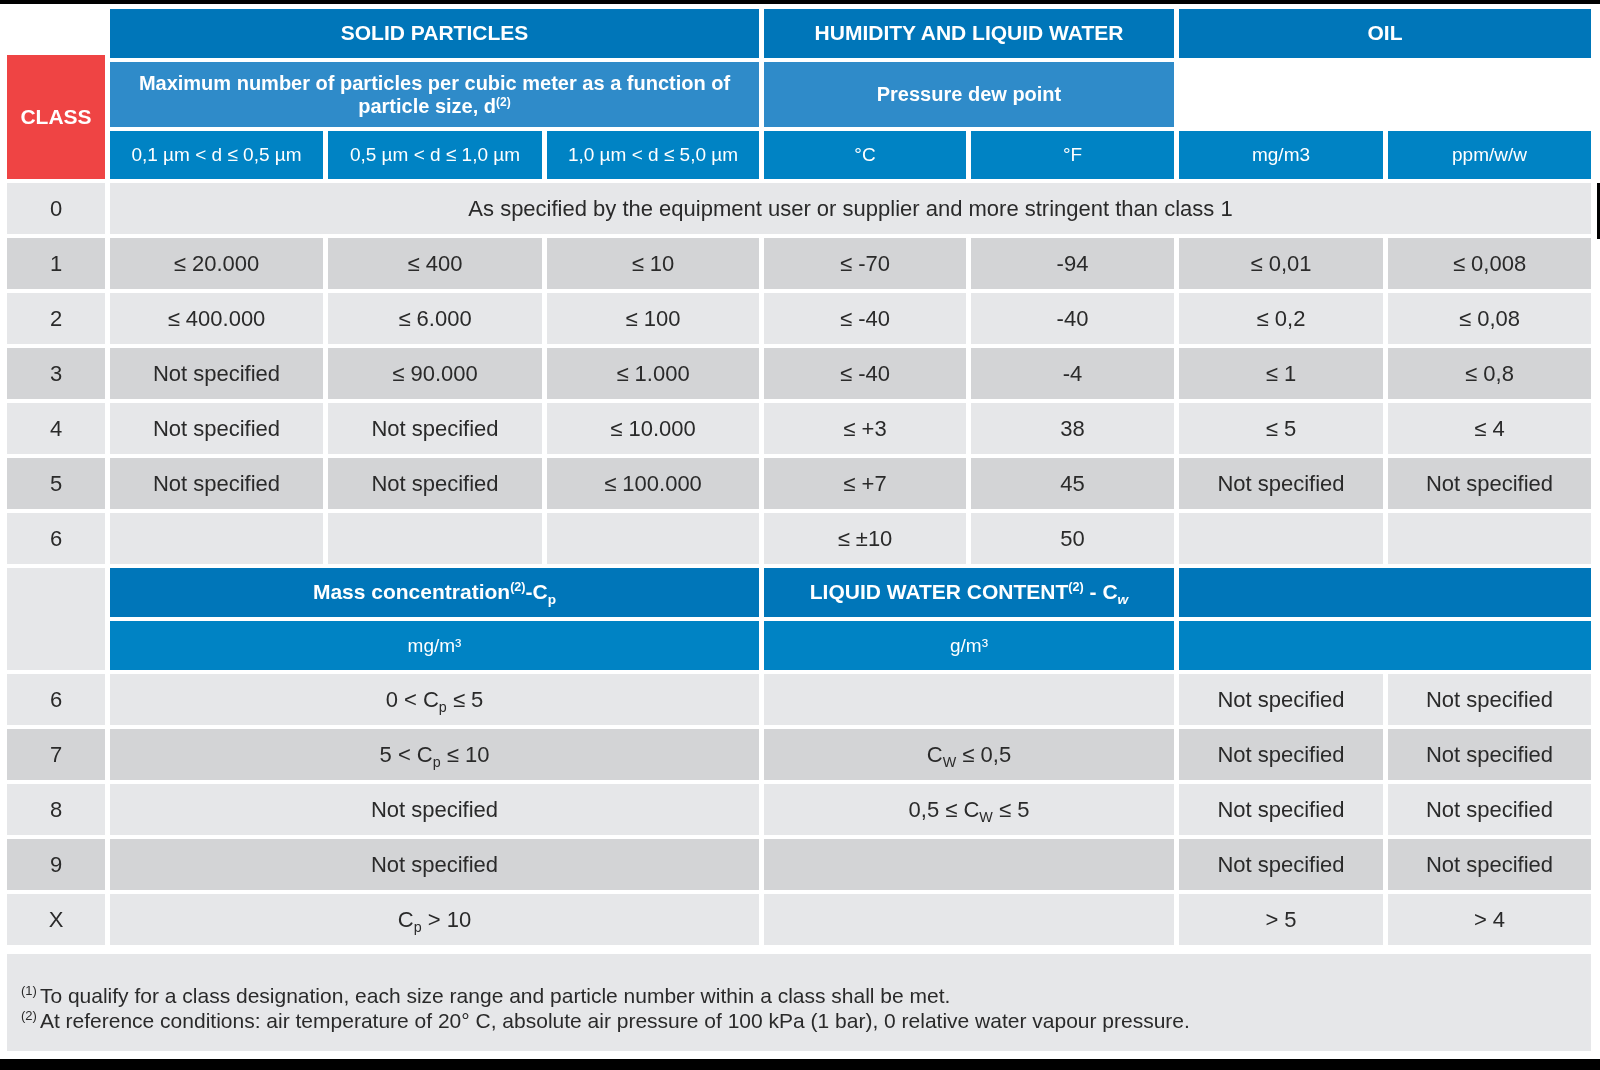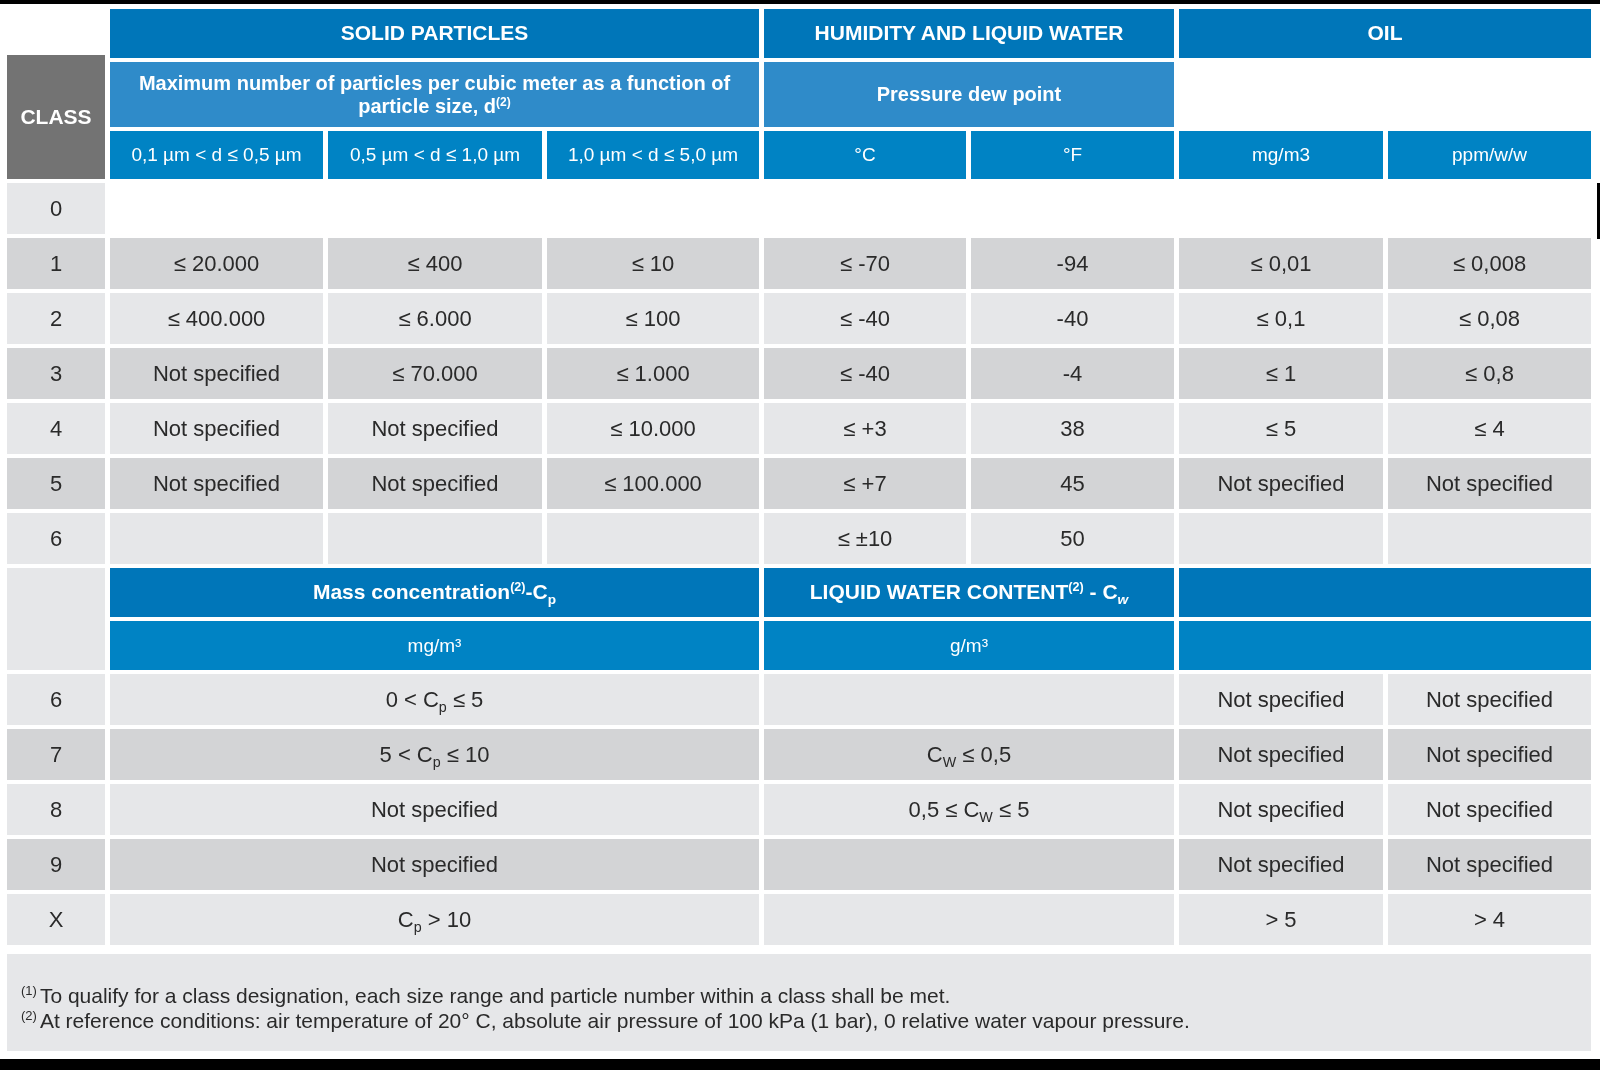--- a/index.html
+++ b/index.html
@@ -21,21 +21,21 @@
   }
   .cell {
     display: flex; align-items: center; justify-content: center; text-align: center;
     box-sizing: border-box; font-size: 22px; color: #2a2a2a; line-height: 1.15;
   }
   .light { background: #e6e7e9; }
   .dark  { background: #d3d4d6; }
   .h-dark { background: #0076b9; color: #fff; font-weight: bold; font-size: 21px; }
   .h-mid  { background: #2f8bc9; color: #fff; font-weight: bold; font-size: 20px; padding: 0 8px; }
   .h-unit { background: #0083c4; color: #fff; font-size: 19px; }
-  .h-class { background: #737373; color: #fff; font-weight: bold; font-size: 21px; margin-top: 46px; }
+  .h-class { background: #ef4444; color: #fff; font-weight: bold; font-size: 21px; margin-top: 46px; }
   sup { font-size: 0.6em; vertical-align: 0.6em; line-height: 0; }
   sub { font-size: 0.65em; vertical-align: -0.35em; line-height: 0; }
   .ital { font-style: italic; }
 
   .footer {
     position: absolute; left: 7px; top: 954px; width: 1584px; height: 97px;
     background: #e6e7e9; box-sizing: border-box; padding: 10px 0 0 14px;
     display: flex; flex-direction: column; justify-content: center;
     font-size: 21px; color: #2a2a2a; line-height: 25px;
   }
@@ -61,42 +61,43 @@
 
   <div class="cell h-unit" style="grid-row:3;grid-column:2">0,1 µm &lt; d ≤ 0,5 µm</div>
   <div class="cell h-unit" style="grid-row:3;grid-column:3">0,5 µm &lt; d ≤ 1,0 µm</div>
   <div class="cell h-unit" style="grid-row:3;grid-column:4">1,0 µm &lt; d ≤ 5,0 µm</div>
   <div class="cell h-unit" style="grid-row:3;grid-column:5">°C</div>
   <div class="cell h-unit" style="grid-row:3;grid-column:6">°F</div>
   <div class="cell h-unit" style="grid-row:3;grid-column:7">mg/m3</div>
   <div class="cell h-unit" style="grid-row:3;grid-column:8">ppm/w/w</div>
 
   <div class="cell light" style="grid-row:4;grid-column:1">0</div>
+  <div class="cell light" style="grid-row:4;grid-column:2/9">As specified by the equipment user or supplier and more stringent than class 1</div>
 
   <div class="cell dark" style="grid-row:5;grid-column:1">1</div>
   <div class="cell dark" style="grid-row:5;grid-column:2">≤ 20.000</div>
   <div class="cell dark" style="grid-row:5;grid-column:3">≤ 400</div>
   <div class="cell dark" style="grid-row:5;grid-column:4">≤ 10</div>
   <div class="cell dark" style="grid-row:5;grid-column:5">≤ -70</div>
   <div class="cell dark" style="grid-row:5;grid-column:6">-94</div>
   <div class="cell dark" style="grid-row:5;grid-column:7">≤ 0,01</div>
   <div class="cell dark" style="grid-row:5;grid-column:8">≤ 0,008</div>
 
   <div class="cell light" style="grid-row:6;grid-column:1">2</div>
   <div class="cell light" style="grid-row:6;grid-column:2">≤ 400.000</div>
   <div class="cell light" style="grid-row:6;grid-column:3">≤ 6.000</div>
   <div class="cell light" style="grid-row:6;grid-column:4">≤ 100</div>
   <div class="cell light" style="grid-row:6;grid-column:5">≤ -40</div>
   <div class="cell light" style="grid-row:6;grid-column:6">-40</div>
-  <div class="cell light" style="grid-row:6;grid-column:7">≤ 0,1</div>
+  <div class="cell light" style="grid-row:6;grid-column:7">≤ 0,2</div>
   <div class="cell light" style="grid-row:6;grid-column:8">≤ 0,08</div>
 
   <div class="cell dark" style="grid-row:7;grid-column:1">3</div>
   <div class="cell dark" style="grid-row:7;grid-column:2">Not specified</div>
-  <div class="cell dark" style="grid-row:7;grid-column:3">≤ 70.000</div>
+  <div class="cell dark" style="grid-row:7;grid-column:3">≤ 90.000</div>
   <div class="cell dark" style="grid-row:7;grid-column:4">≤ 1.000</div>
   <div class="cell dark" style="grid-row:7;grid-column:5">≤ -40</div>
   <div class="cell dark" style="grid-row:7;grid-column:6">-4</div>
   <div class="cell dark" style="grid-row:7;grid-column:7">≤ 1</div>
   <div class="cell dark" style="grid-row:7;grid-column:8">≤ 0,8</div>
 
   <div class="cell light" style="grid-row:8;grid-column:1">4</div>
   <div class="cell light" style="grid-row:8;grid-column:2">Not specified</div>
   <div class="cell light" style="grid-row:8;grid-column:3">Not specified</div>
   <div class="cell light" style="grid-row:8;grid-column:4">≤ 10.000</div>

